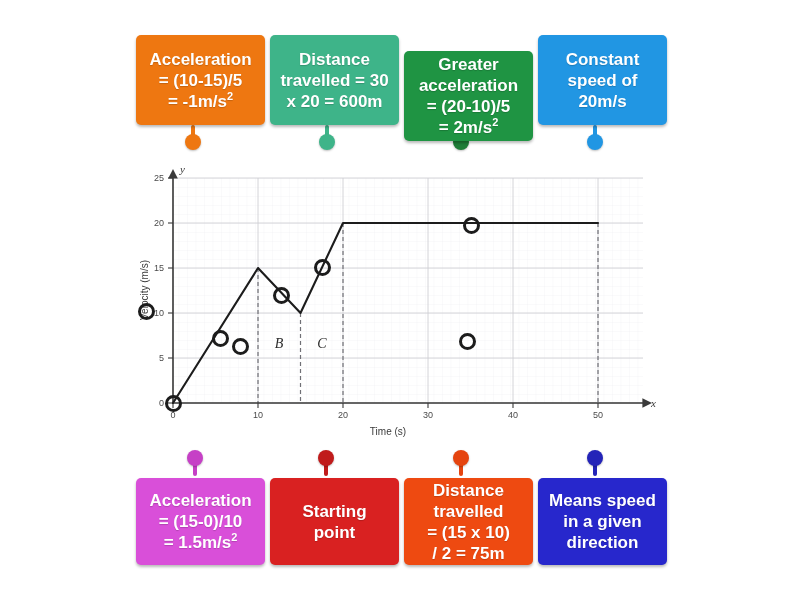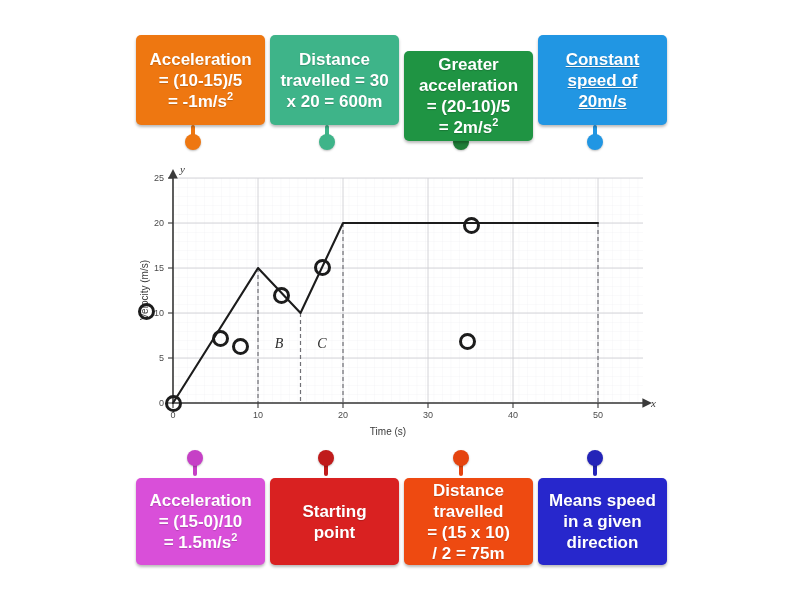--- a/index.html
+++ b/index.html
@@ -200,20 +200,20 @@
       <div class="pin" style="left: 587px; top: 450px; height: 24px;">
         <div class="stem" style="background: rgb(36, 36, 184); height: 18px; top: 8px;"></div>
         <div class="knob" style="background: rgb(36, 36, 184); top: 0px;"></div>
       </div>
     </div>
 
   <div id="cards">
       <div class="card" style="left: 136px; top: 35px; width: 129px; height: 90px; background: rgb(238, 119, 17);"><span class="card-text">Acceleration<br>= (10-15)/5<br>= -1m/s<sup>2</sup></span></div>
       <div class="card" style="left: 270px; top: 35px; width: 129px; height: 90px; background: rgb(62, 180, 137);"><span class="card-text">Distance<br>travelled = 30<br>x 20 = 600m</span></div>
       <div class="card" style="left: 404px; top: 35px; width: 129px; height: 90px; background: rgb(31, 148, 67); margin-top: 16px;"><span class="card-text">Greater<br>acceleration<br>= (20-10)/5<br>= 2m/s<sup>2</sup></span></div>
-      <div class="card" style="left: 538px; top: 35px; width: 129px; height: 90px; background: rgb(33, 150, 227); text-decoration: underline;"><span class="card-text">Constant<br>speed of<br>20m/s</span></div>
+      <div class="card" style="left: 538px; top: 35px; width: 129px; height: 90px; background: rgb(33, 150, 227);"><span class="card-text">Constant<br>speed of<br>20m/s</span></div>
       <div class="card" style="left: 136px; top: 478px; width: 129px; height: 87px; background: rgb(217, 79, 217);"><span class="card-text">Acceleration<br>= (15-0)/10<br>= 1.5m/s<sup>2</sup></span></div>
       <div class="card" style="left: 270px; top: 478px; width: 129px; height: 87px; background: rgb(217, 33, 33);"><span class="card-text">Starting<br>point</span></div>
       <div class="card" style="left: 404px; top: 478px; width: 129px; height: 87px; background: rgb(238, 74, 17);"><span class="card-text">Distance<br>travelled<br>= (15 x 10)<br>/ 2 = 75m</span></div>
       <div class="card" style="left: 538px; top: 478px; width: 129px; height: 87px; background: rgb(39, 39, 204);"><span class="card-text">Means speed<br>in a given<br>direction</span></div>
     </div>
 
 </div>
 
 </body></html>

